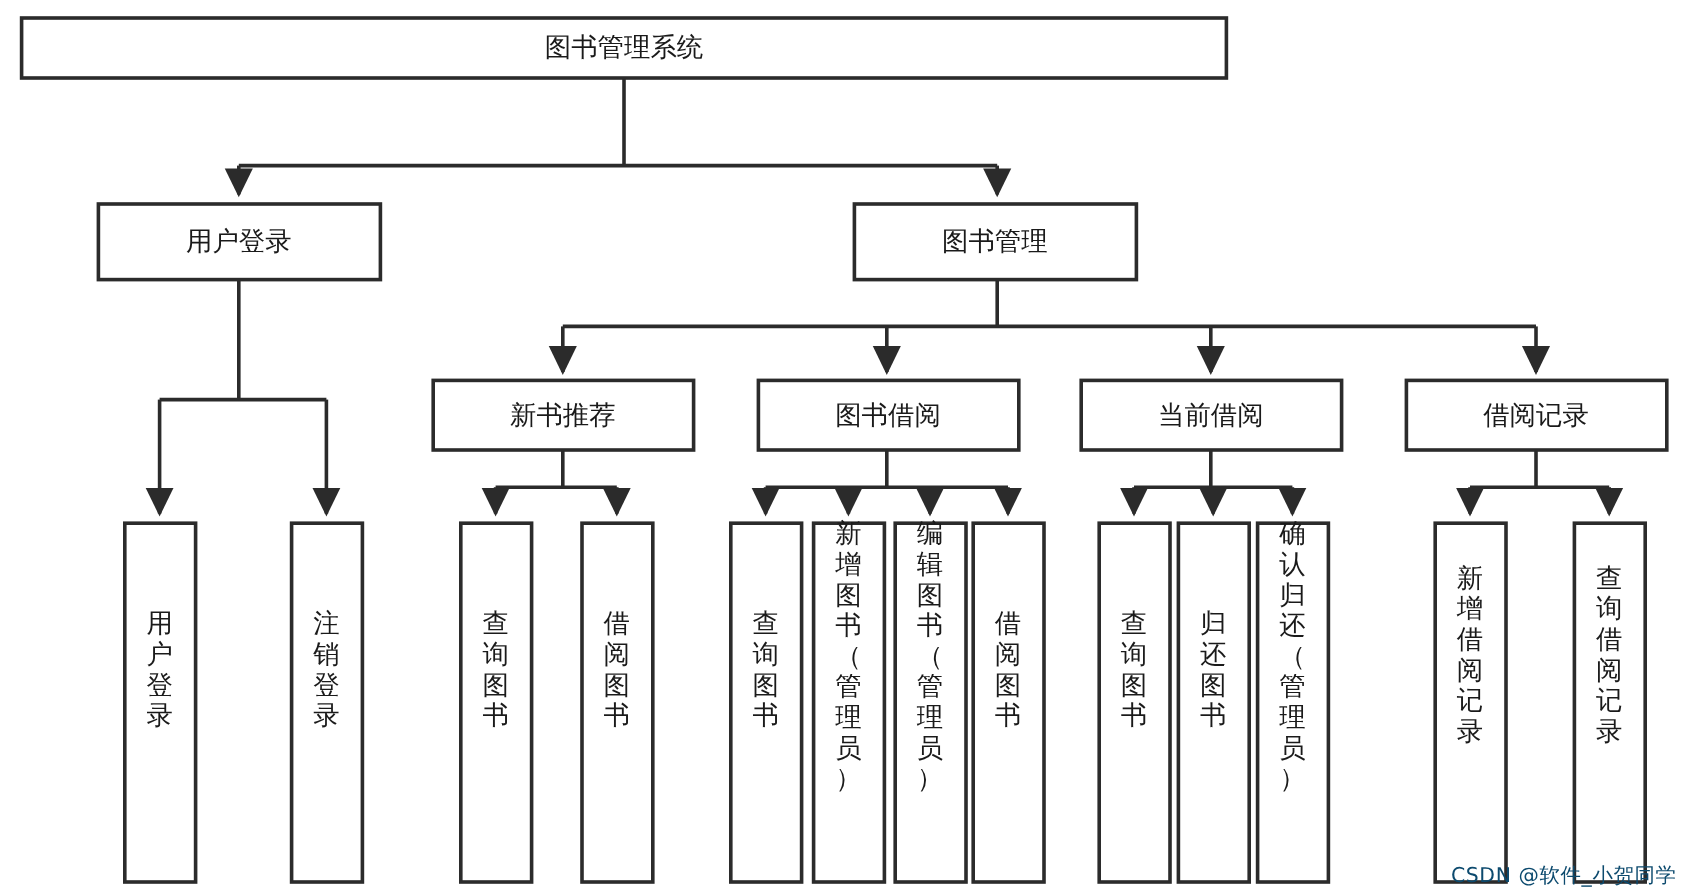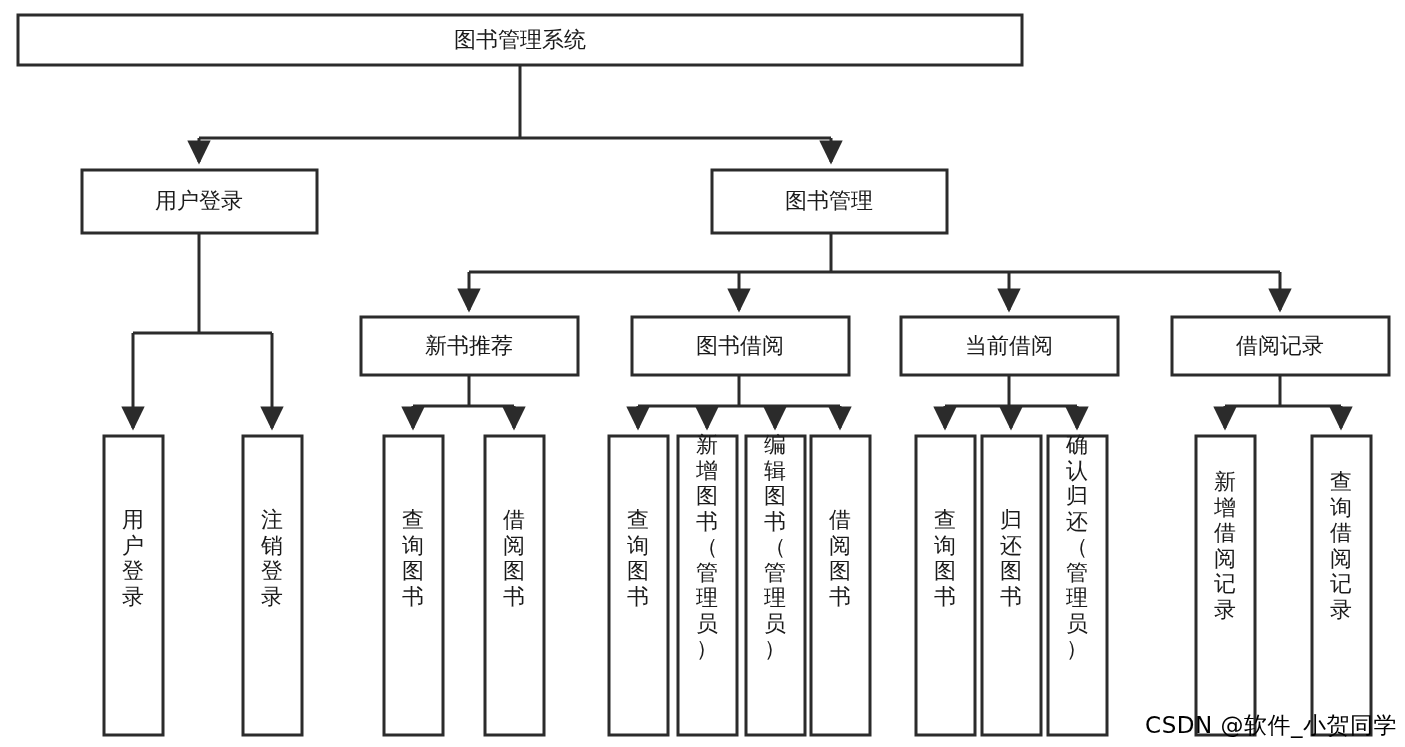--- a/index.html
+++ b/index.html
@@ -41,22 +41,22 @@
   }
   .edge {
     stroke: #2b2b2b;
     stroke-width: 3;
     fill: none;
   }
   .watermark {
     position: absolute;
     right: 8px;
     bottom: 6px;
-    color: #000000;
-    font-size: 23px;
+    color: #0c4a6e;
+    font-size: 17px;
     font-family: "DejaVu Sans", "Liberation Sans", sans-serif;
     white-space: nowrap;
     letter-spacing: 0.5px;
   }
 </style>
 </head>
 <body>
 
 <svg id="diagram" viewBox="0 0 1405 747">
 

